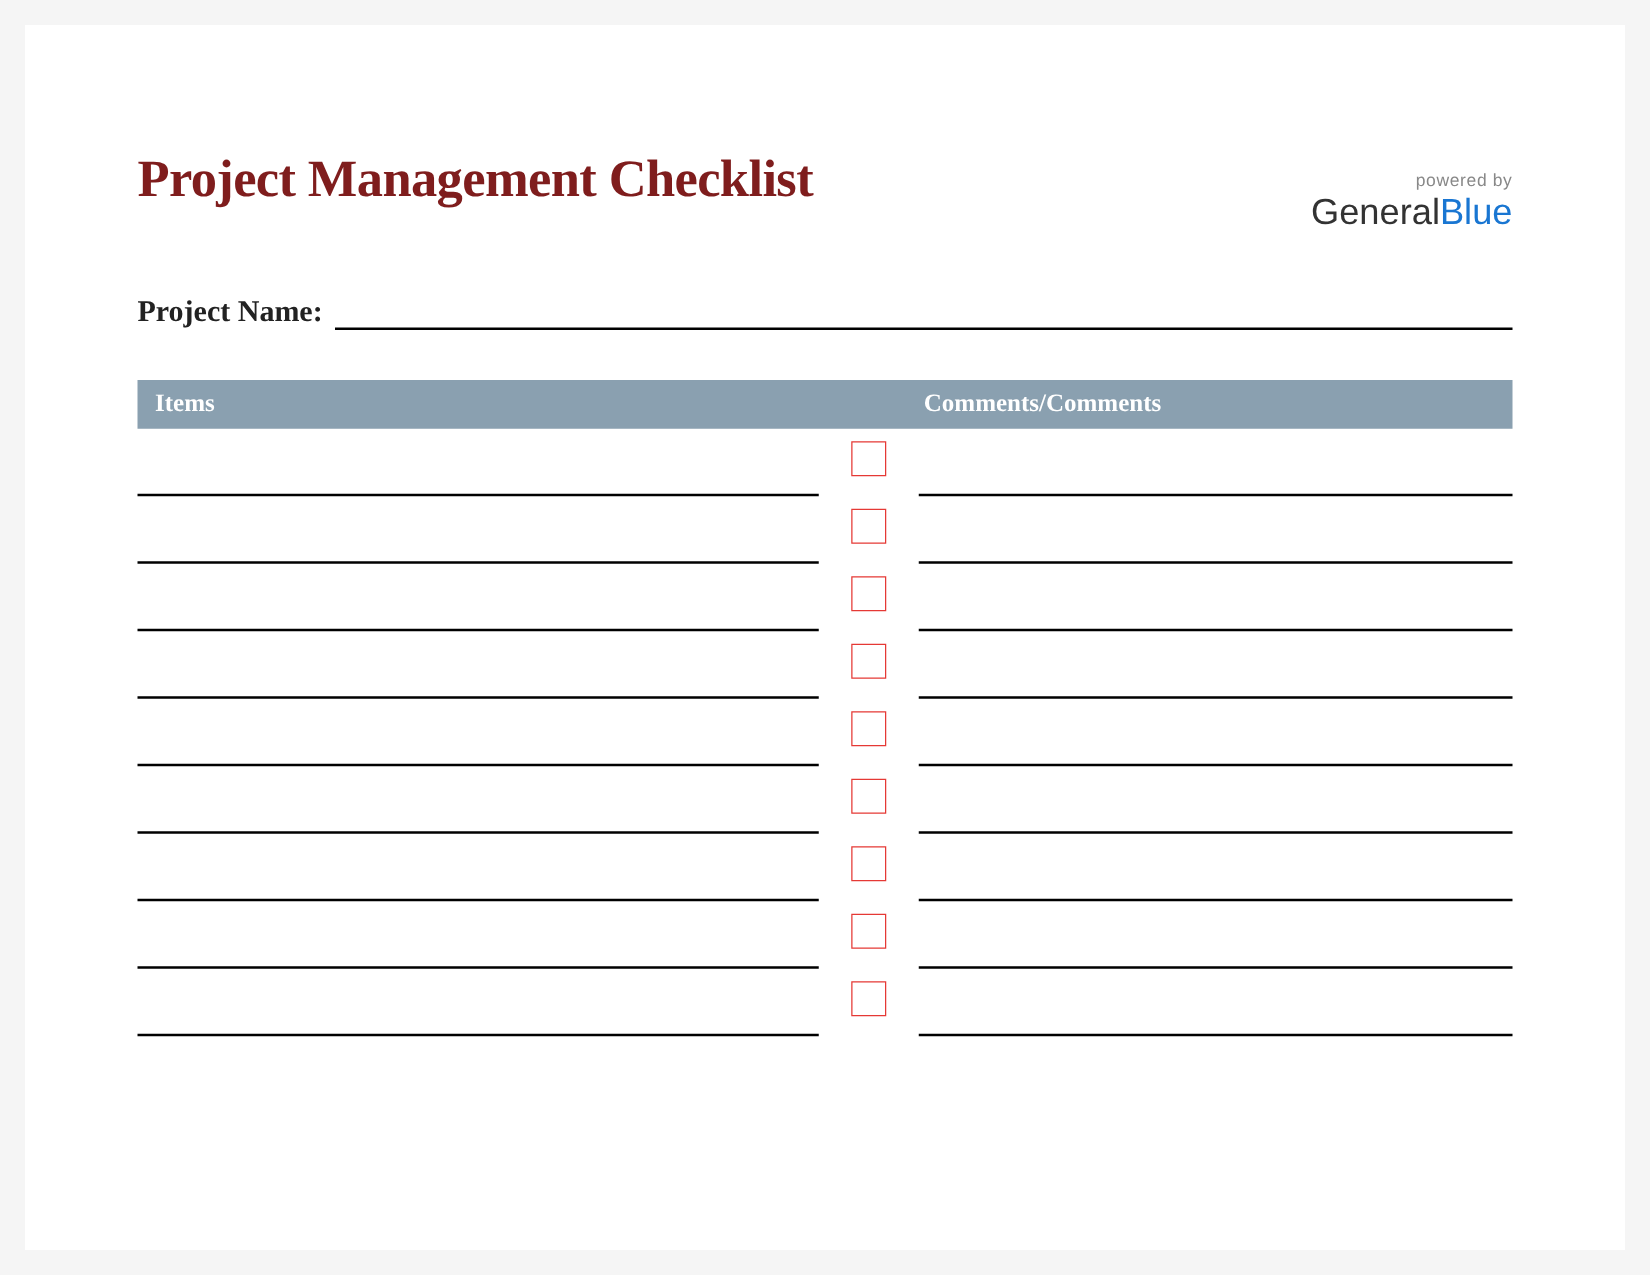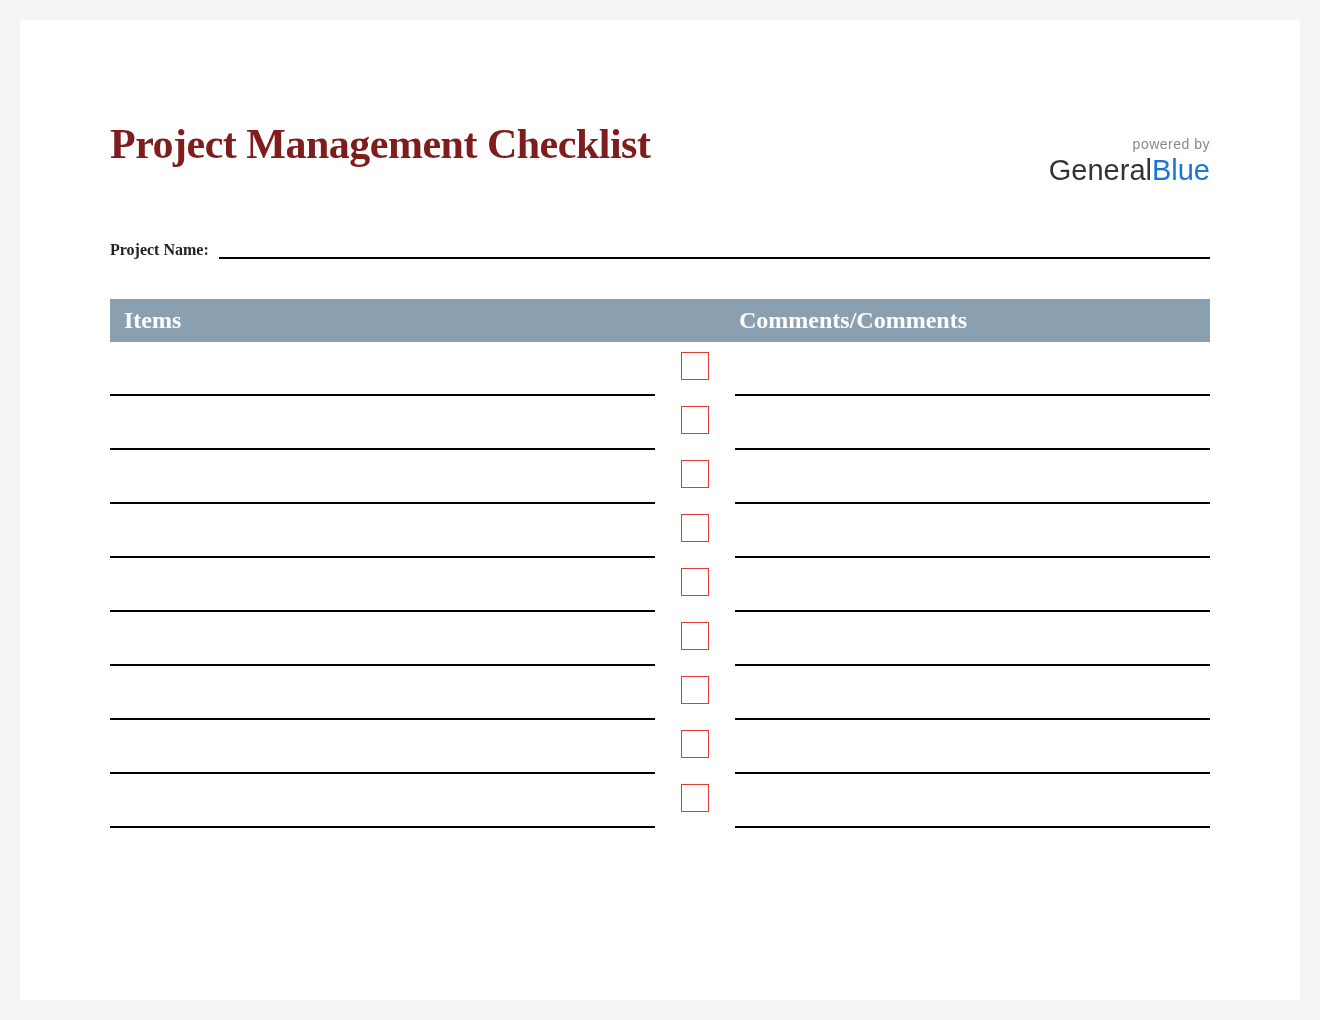--- a/index.html
+++ b/index.html
@@ -55,36 +55,36 @@
     }
     .brand-blue {
       color: #1976d2;
     }
     .project-name-row {
       display: flex;
       align-items: flex-end;
       margin-bottom: 40px;
     }
     .project-name-label {
-      font-size: 16px;
+      font-size: 24px;
       font-weight: bold;
       color: #222;
       white-space: nowrap;
       padding-right: 10px;
     }
     .project-name-line {
       flex: 1;
       border-bottom: 2px solid #000;
       height: 22px;
     }
     .table-header {
       display: flex;
       background: #8aa0b0;
       color: #fff;
-      font-size: 24px;
+      font-size: 20px;
       font-weight: bold;
       padding: 8px 0;
     }
     .col-items {
       flex: 0 0 545px;
       padding-left: 14px;
     }
     .col-check {
       flex: 0 0 80px;
     }

